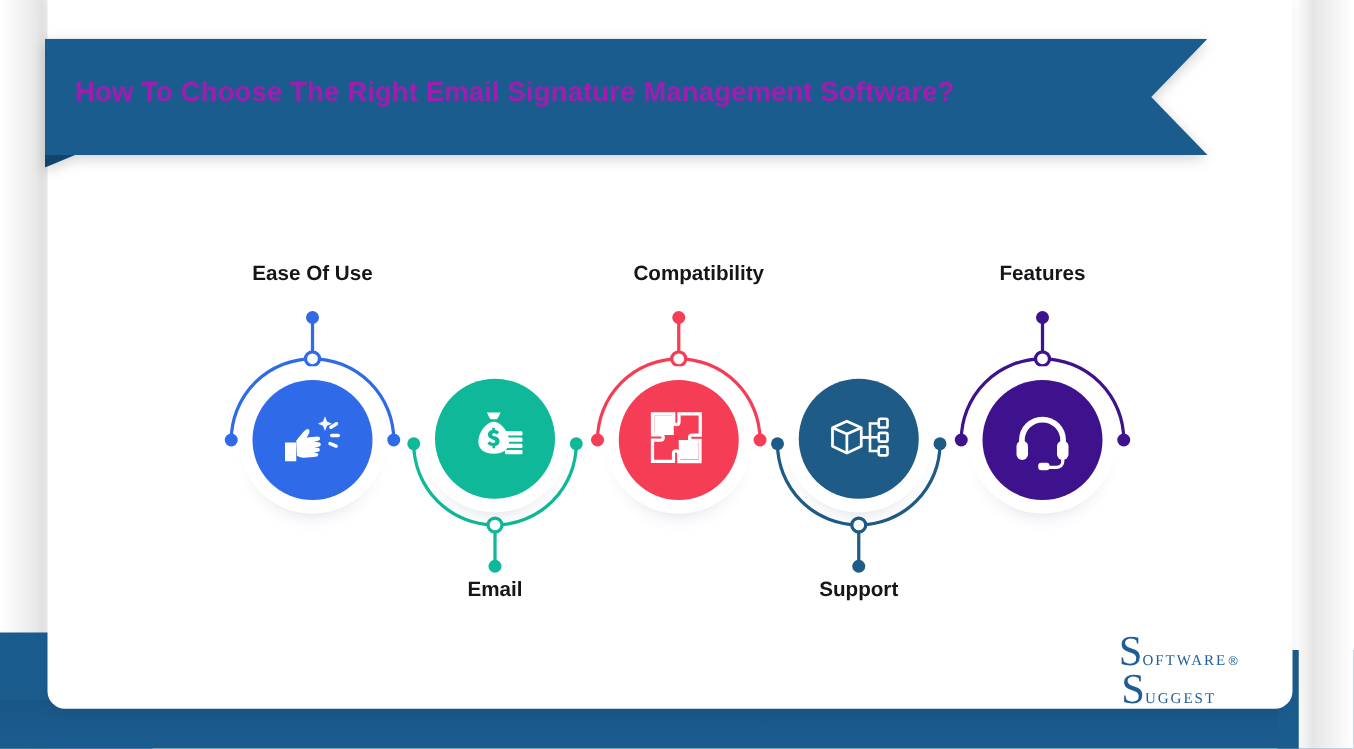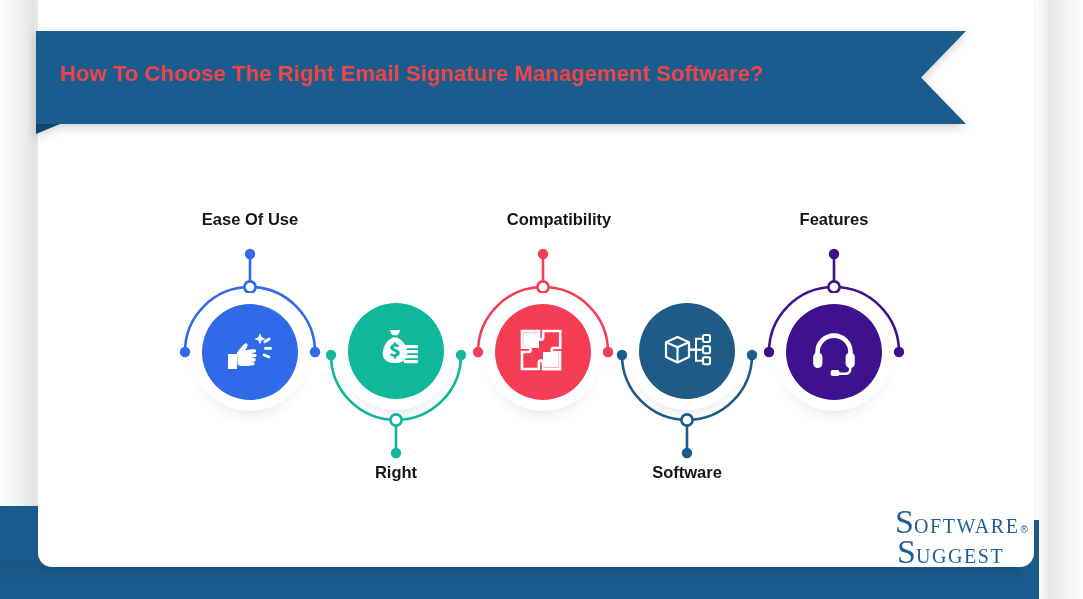--- a/index.html
+++ b/index.html
@@ -58,21 +58,21 @@
   #ribbon-wrap {
     position:absolute; left:26px; top:31px;
     width:940px; height:93px;
     filter:drop-shadow(0 3px 5px rgba(0,0,0,0.18));
   }
   #ribbon-wrap svg { display:block; }
   #ribbon-title {
     position:absolute;
     left:60px; top:31px; width:860px; height:86px;
     display:flex; align-items:center;
-    color:#ef4444;
+    color:#a21caf;
     font-size:22px; font-weight:bold;
     letter-spacing:0.1px;
     white-space:nowrap;
     pointer-events:none;
   }
 
   
   .node {
     position:absolute;
     width:200px;
@@ -106,21 +106,21 @@
     position:absolute;
     left:895px; top:505px;
     color:#1f5d96;
     line-height:1;
     user-select:none;
   }
   #logo .row { display:flex; align-items:baseline; }
   #logo .cap { font-family:"Liberation Serif", serif; font-size:34px; font-weight:normal; }
   #logo .rest {
     font-family:"Liberation Serif", serif;
-    font-size:20px; letter-spacing:1.6px; font-weight:normal;
+    font-size:12px; letter-spacing:1.6px; font-weight:normal;
   }
   #logo .reg { font-size:10px; vertical-align:super; margin-left:1px; }
   #logo .row2 { margin-top:-4px; margin-left:2px; }
 </style>
 </head>
 <body>
 
 <div id="frame-root">
   <div class="page-edge left"></div>
   <div class="blue-band band-left"></div>
@@ -181,21 +181,21 @@
             <path d="M18.5 4h11l-2.2 4.3c-.3.6-.9 1-1.6 1h-3.4c-.7 0-1.3-.4-1.6-1z"></path>
             <path d="M24 11.3c5.5 0 12.3 8 12.3 16.1 0 6.4-5.1 9.6-12.3 9.6s-12.3-3.2-12.3-9.6C11.7 19.3 18.5 11.3 24 11.3z"></path>
             <path d="M24.9 16.2v1.7c1.5.2 2.6.8 3.4 1.6l-1.7 2c-.7-.6-1.5-1-2.4-1-.9 0-1.5.4-1.5 1 0 .7.6 1 2.2 1.5 2.4.8 3.8 1.8 3.8 4 0 2-1.3 3.4-3.6 3.8v1.8h-2.1v-1.8c-1.7-.2-3.1-.9-4.1-2l1.8-1.9c.8.8 1.8 1.3 2.9 1.3 1 0 1.6-.4 1.6-1.1 0-.7-.5-1-2.2-1.6-2.3-.8-3.7-1.7-3.7-3.9 0-1.9 1.3-3.3 3.5-3.7v-1.7z" fill="#0fb898"></path>
             <rect x="33" y="19" width="14" height="3.3" rx="1"></rect>
             <rect x="33" y="24" width="14" height="3.3" rx="1"></rect>
             <rect x="33" y="29" width="14" height="3.3" rx="1"></rect>
             <rect x="33" y="34" width="14" height="3.3" rx="1"></rect>
           </svg>
         </span>
       </div>
-      <div class="node-label" style="left:296px;top:463px">Right</div>
+      <div class="node-label" style="left:296px;top:463px">Email</div>
     </div>
     <div class="node" style="left: 0px; top: 0px;">
       <svg class="node-svg" width="160" height="120" style="left:463px;top:242px" xmlns="http://www.w3.org/2000/svg">
         <path d="M 15 110 A 65 65 0 0 1 145 110" fill="none" stroke="#f53d55" stroke-width="2.6" stroke-linecap="round"></path>
         <line x1="80" y1="45" x2="80" y2="12" stroke="#f53d55" stroke-width="2.6"></line>
         <circle cx="15" cy="110" r="5.2" fill="#f53d55"></circle>
         <circle cx="145" cy="110" r="5.2" fill="#f53d55"></circle>
         <circle cx="80" cy="12" r="5.2" fill="#f53d55"></circle>
         <circle cx="80" cy="45" r="5.6" fill="#ffffff" stroke="#f53d55" stroke-width="2.6"></circle>
       </svg>
@@ -227,21 +227,21 @@
             <path d="M4 16.2 L15.5 21.2 L27 16.2 M15.5 21.2 L15.5 36.5" fill="none" stroke="#fff" stroke-width="2.2" stroke-linejoin="round"></path>
             <path d="M27 23.8 h7 v-11 h8" fill="none" stroke="#fff" stroke-width="2.1"></path>
             <path d="M27 23.8 h15" fill="none" stroke="#fff" stroke-width="2.1"></path>
             <path d="M27 23.8 h7 v11 h8" fill="none" stroke="#fff" stroke-width="2.1"></path>
             <rect x="41" y="9" width="7" height="7" rx="1.3" fill="none" stroke="#fff" stroke-width="2.1"></rect>
             <rect x="41" y="20.3" width="7" height="7" rx="1.3" fill="none" stroke="#fff" stroke-width="2.1"></rect>
             <rect x="41" y="31.3" width="7" height="7" rx="1.3" fill="none" stroke="#fff" stroke-width="2.1"></rect>
           </svg>
         </span>
       </div>
-      <div class="node-label" style="left:587px;top:463px">Software</div>
+      <div class="node-label" style="left:587px;top:463px">Support</div>
     </div>
     <div class="node" style="left: 0px; top: 0px;">
       <svg class="node-svg" width="160" height="120" style="left:754px;top:242px" xmlns="http://www.w3.org/2000/svg">
         <path d="M 15 110 A 65 65 0 0 1 145 110" fill="none" stroke="#3d128c" stroke-width="2.6" stroke-linecap="round"></path>
         <line x1="80" y1="45" x2="80" y2="12" stroke="#3d128c" stroke-width="2.6"></line>
         <circle cx="15" cy="110" r="5.2" fill="#3d128c"></circle>
         <circle cx="145" cy="110" r="5.2" fill="#3d128c"></circle>
         <circle cx="80" cy="12" r="5.2" fill="#3d128c"></circle>
         <circle cx="80" cy="45" r="5.6" fill="#ffffff" stroke="#3d128c" stroke-width="2.6"></circle>
       </svg>

